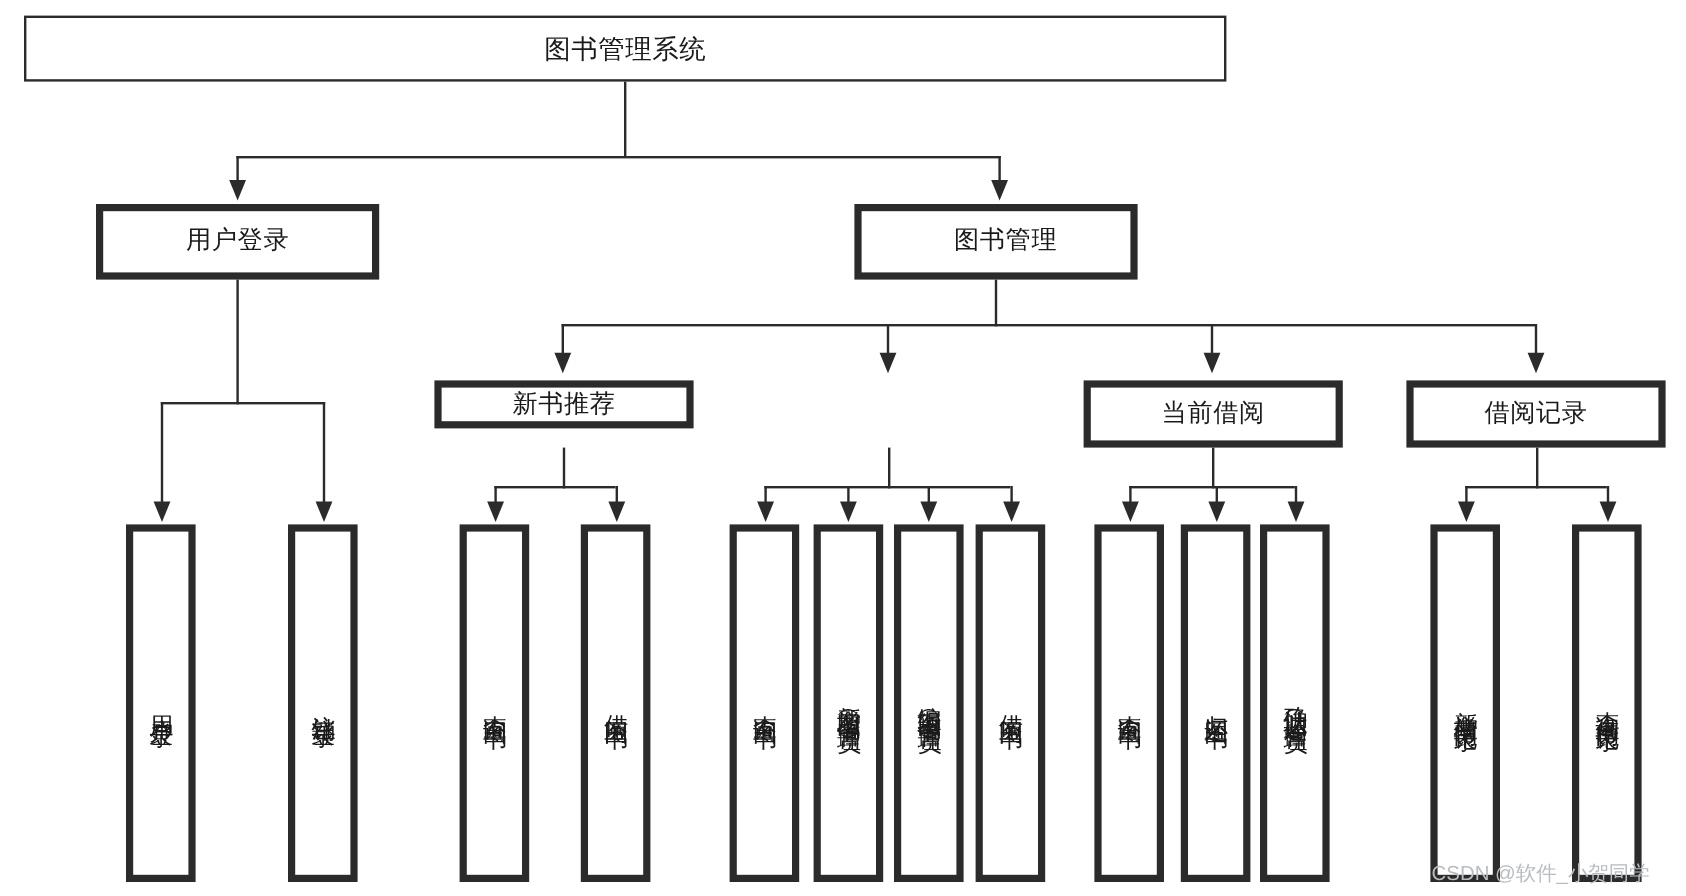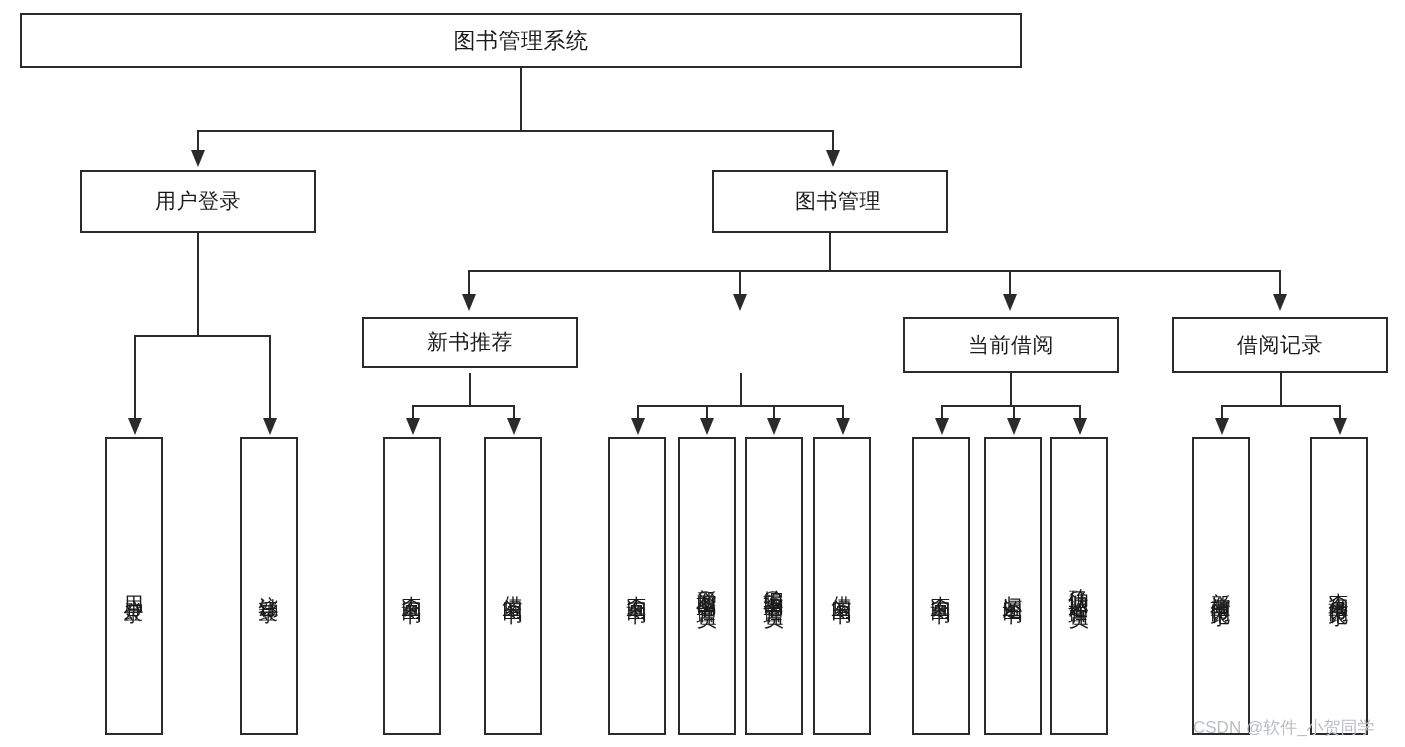--- a/index.html
+++ b/index.html
@@ -17,21 +17,21 @@
     width: 1405px;
     height: 747px;
     background: #ffffff;
     overflow: hidden;
   }
   
   .node {
     position: absolute;
     box-sizing: border-box;
     background: #ffffff;
-    border: 2px solid #a21caf;
+    border: 6px solid #a21caf;
     display: flex;
     align-items: center;
     justify-content: center;
   }
   .node.root {
     border-width: 2px;
   }
   .node-label {
     font-size: 21px;
     line-height: 1.15;
@@ -113,21 +113,21 @@
 
   <div class="edge v" style="left: 739px; top: 270px; height: 26px; background: rgb(43, 43, 43);"></div>
   <div class="arrow" style="left: 733px; top: 294px; border-top-color: rgb(43, 43, 43);"></div>
 
   <div class="edge v" style="left: 1009px; top: 270px; height: 26px; background: rgb(43, 43, 43);"></div>
   <div class="arrow" style="left: 1003px; top: 294px; border-top-color: rgb(43, 43, 43);"></div>
 
   <div class="edge v" style="left: 1279px; top: 270px; height: 26px; background: rgb(43, 43, 43);"></div>
   <div class="arrow" style="left: 1273px; top: 294px; border-top-color: rgb(43, 43, 43);"></div>
 
-  <div class="node" id="node-new-book-recommend" style="left: 362px; top: 317px; width: 216px; height: 51px; border-color: rgb(43, 43, 43); background: rgb(255, 255, 255);">
+  <div class="node" id="node-new-book-recommend" style="left: 362px; top: 317px; width: 216px; height: 40px; border-color: rgb(43, 43, 43); background: rgb(255, 255, 255);">
     <span class="node-label" style="color: rgb(26, 26, 26);">新书推荐</span>
   </div>
   <div class="node" id="node-borrow-record" style="left: 1172px; top: 317px; width: 216px; height: 56px; border-color: rgb(43, 43, 43); background: rgb(255, 255, 255);">
     <span class="node-label" style="color: rgb(26, 26, 26);">借阅记录</span>
   </div>
   <div class="node" id="node-current-borrow" style="left: 903px; top: 317px; width: 216px; height: 56px; border-color: rgb(43, 43, 43); background: rgb(255, 255, 255);">
     <span class="node-label" style="color: rgb(26, 26, 26);">当前借阅</span>
   </div>
 
   <div class="edge v" style="left: 197px; top: 233px; height: 104px; background: rgb(43, 43, 43);"></div>

